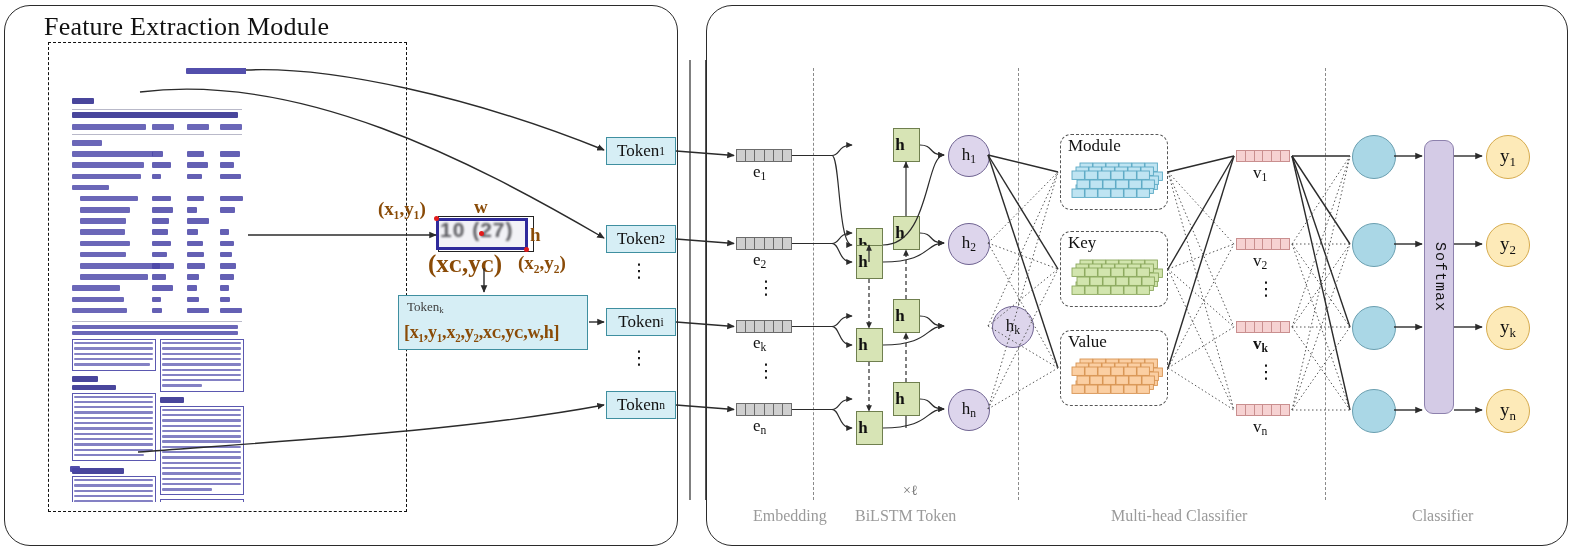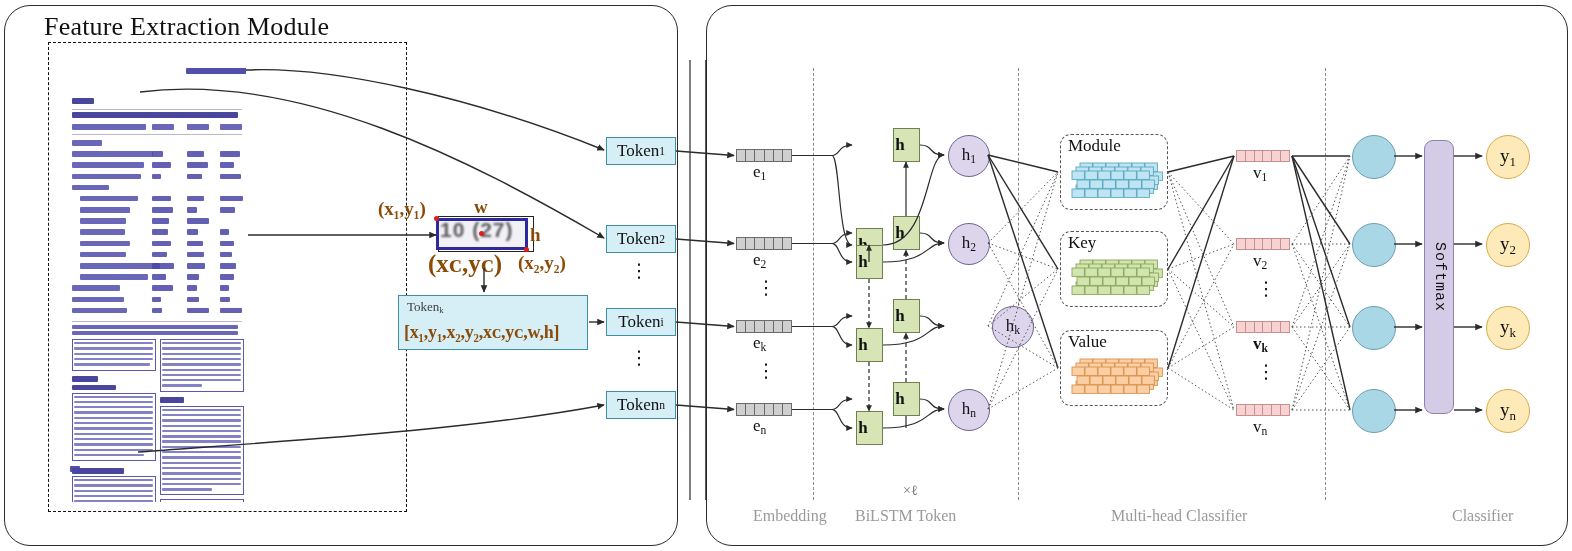--- a/index.html
+++ b/index.html
@@ -582,21 +582,21 @@
       <span><span>y</span><span class="sub">k</span></span>
     </div>
   <div class="ycirc" style="left:1486px;top:389px;">
       <span><span>y</span><span class="sub">n</span></span>
     </div>
 
   <div class="stagelab" style="left:721px;top:507px;margin-left:32px;">Embedding</div>
   <div class="stagelab" style="left:855px;top:507px;">BiLSTM Token</div>
   <div class="stagelab" style="left:903px;top:483px;font-size:14px;color:#777;">×ℓ</div>
   <div class="stagelab" style="left:1111px;top:507px;">Multi-head Classifier</div>
-  <div class="stagelab" style="left:1412px;top:507px;margin-left:40px;">Classifier</div>
+  <div class="stagelab" style="left:1412px;top:507px;">Classifier</div>
 
   <svg class="ov" id="wires">
       <defs>
         <marker id="ar" viewBox="0 0 10 10" refX="8" refY="5" markerWidth="6" markerHeight="6" orient="auto-start-reverse">
           <path d="M0,1 L9,5 L0,9 z" fill="#2b2b2b"></path>
         </marker>
       </defs>
       <path d="M 246,70 C 330,66 470,96 604,150" stroke="#2b2b2b" stroke-width="1.4" fill="none" marker-end="url(#ar)"></path>
       <path d="M 140,92 C 300,72 470,160 604,238" stroke="#2b2b2b" stroke-width="1.4" fill="none" marker-end="url(#ar)"></path>
       <path d="M 138,452 C 300,440 470,430 604,405" stroke="#2b2b2b" stroke-width="1.4" fill="none" marker-end="url(#ar)"></path>

